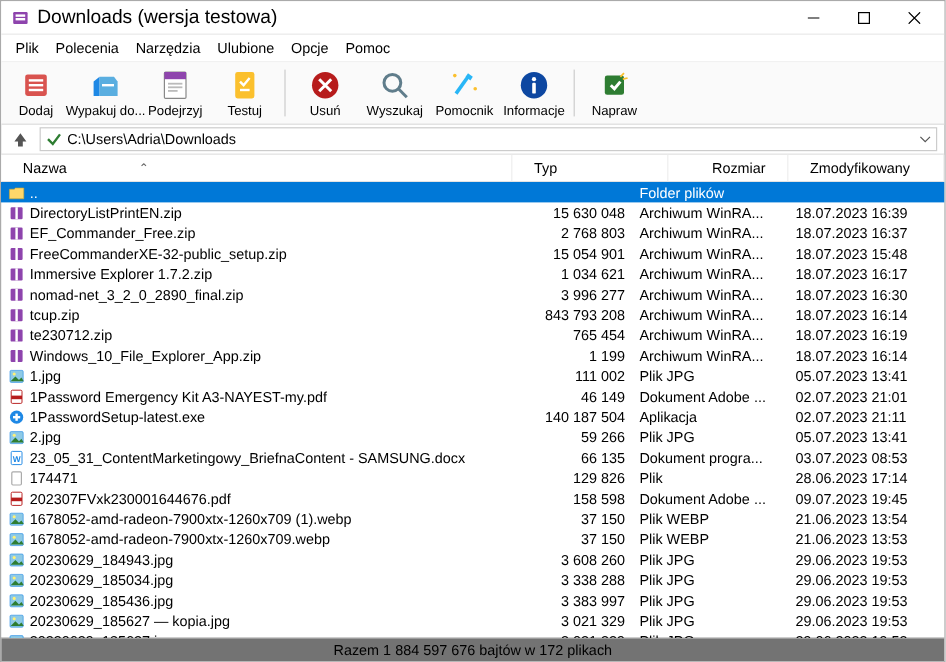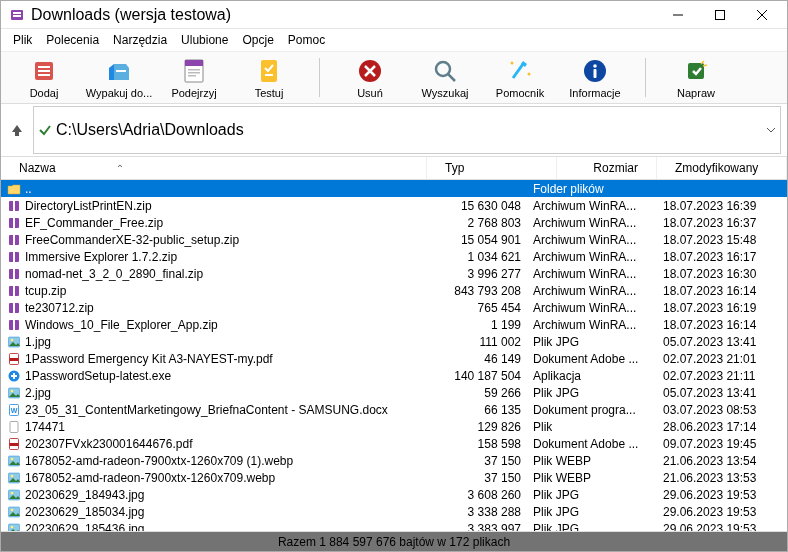--- a/index.html
+++ b/index.html
@@ -3,28 +3,28 @@
 <meta charset="utf-8">
 <style>
 * { box-sizing: border-box; margin: 0; padding: 0; }
 body { font-family: "Segoe UI", Tahoma, sans-serif; font-size: 12px; color: #000; background: #fff; width: 788px; height: 552px; overflow: hidden; display: flex; flex-direction: column; border: 1px solid #aaa; }
 .titlebar { display: flex; align-items: center; height: 28px; padding: 0 4px 0 8px; background: #fff; border-bottom: 1px solid #e5e5e5; }
 .titlebar-icon { width: 16px; height: 16px; margin-right: 6px; }
 .titlebar-title { flex: 1; font-size: 16px; }
 .titlebar-btn { width: 42px; height: 24px; display: flex; align-items: center; justify-content: center; }
 .menubar { display: flex; padding: 2px 6px; gap: 2px; font-size: 12px; background: #fff; border-bottom: 1px solid #eee; }
 .menubar span { padding: 2px 6px; cursor: default; }
-.toolbar { display: flex; padding: 2px 6px 2px 14px; gap: 17px; background: #fafafa; border-bottom: 1px solid #ddd; }
+.toolbar { display: flex; padding: 2px 6px 2px 0; gap: 0; background: #fafafa; border-bottom: 1px solid #ddd; }
 .tool { display: flex; flex-direction: column; align-items: center; width: 58px; padding: 2px 0; cursor: default; }
 .tool-icon { width: 30px; height: 30px; display: flex; align-items: center; justify-content: center; }
 .tool-label { font-size: 11px; margin-top: 1px; white-space: nowrap; }
 .tool-sep { width: 1px; background: #ccc; margin: 4px 4px; }
 .navbar { display: flex; align-items: center; padding: 2px 6px; gap: 6px; border-bottom: 1px solid #ddd; }
 .nav-btn { width: 20px; height: 20px; display: flex; align-items: center; justify-content: center; }
-.path-box { flex: 1; border: 1px solid #ccc; padding: 14px 4px; font-size: 16px; display: flex; align-items: center; gap: 4px; }
+.path-box { flex: 1; border: 1px solid #ccc; padding: 2px 4px; font-size: 12px; display: flex; align-items: center; gap: 4px; }
 .list-header { display: flex; border-bottom: 1px solid #ddd; background: #fff; font-size: 12px; }
 .list-header .col { padding: 4px 18px; border-right: 1px solid #eee; cursor: default; }
 .col-name { flex: 1; min-width: 0; display: flex; align-items: center; }
 .col-size { width: 100px; text-align: right; }
 .col-type { width: 130px; }
 .col-mod { width: 130px; }
 .list-body { flex: 1; overflow-y: auto; overflow-x: hidden; }
 .row { display: flex; align-items: center; font-size: 12px; height: 17px; padding: 0; }
 .row.selected { background: #0078d7; color: #fff; }
 .row .cell { padding: 1px 6px; white-space: nowrap; overflow: hidden; text-overflow: ellipsis; }

